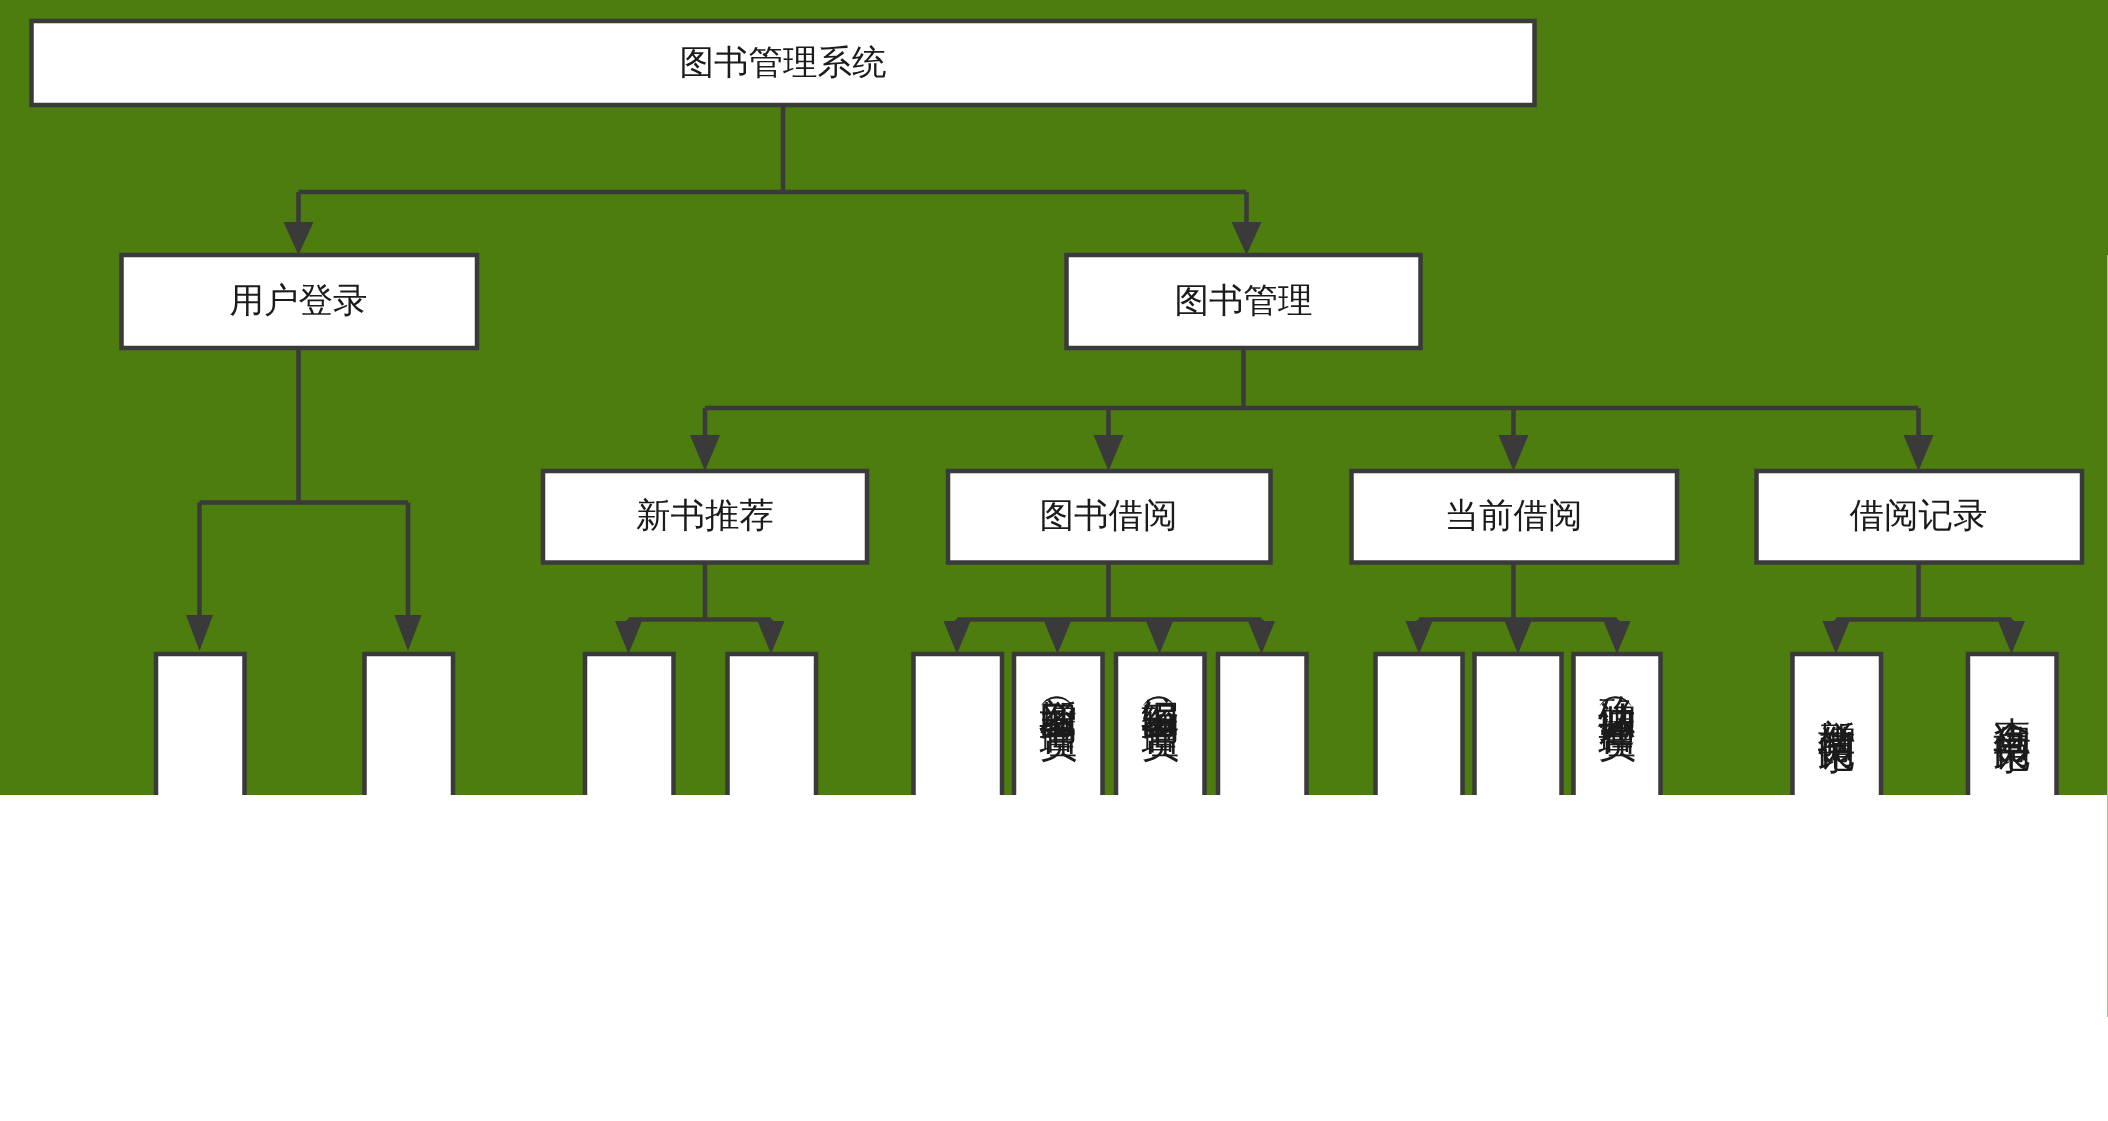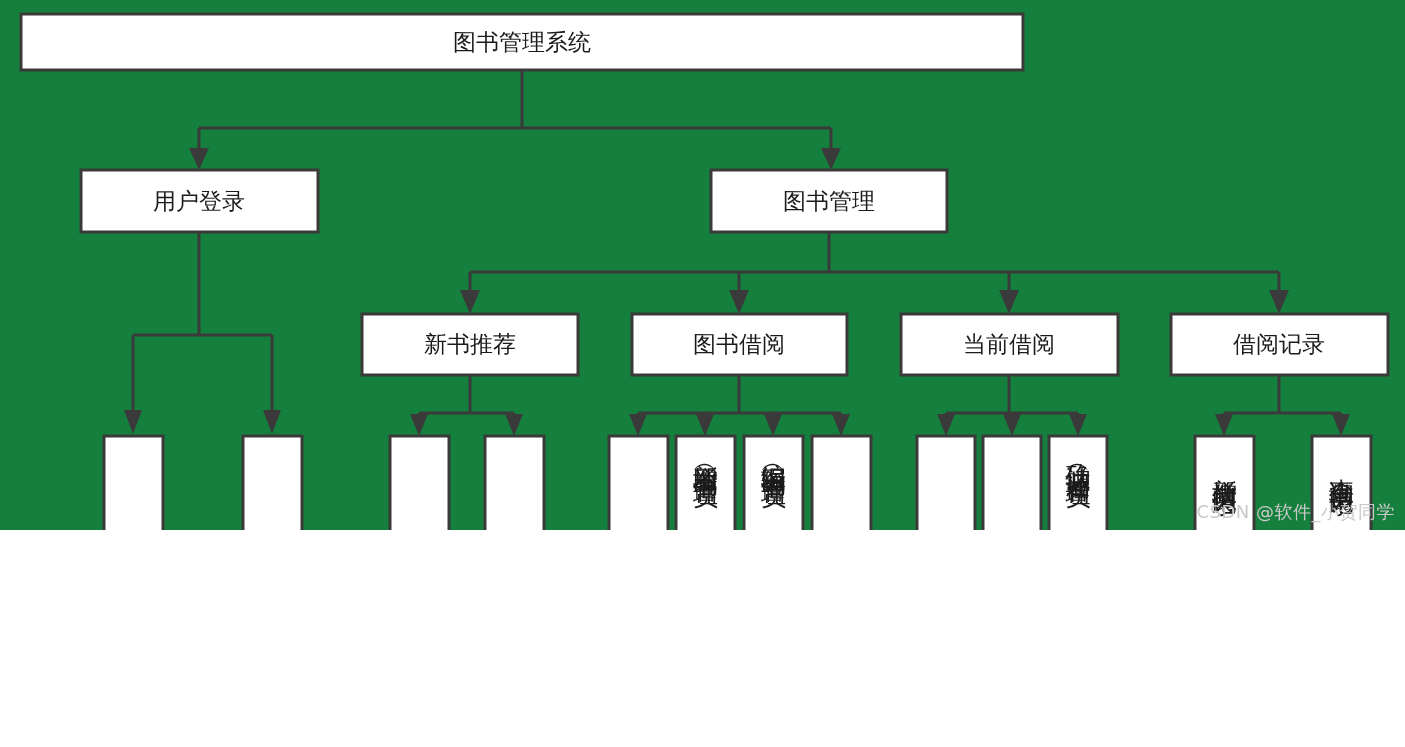--- a/index.html
+++ b/index.html
@@ -7,21 +7,21 @@
     padding: 0;
     background: #ffffff;
   }
   body {
     font-family: "DejaVu Sans", "Liberation Sans", sans-serif;
   }
   #stage {
     position: relative;
     width: 1405px;
     height: 530px;
-    background: #15803d;
+    background: #4d7c0f;
     overflow: hidden;
   }
   svg#diagram {
     position: absolute;
     left: 0;
     top: 0;
     width: 1405px;
     height: 747px;
   }
   .node-rect {
@@ -226,14 +226,13 @@
     <span class="leaf-label">确认归还（管理员）</span>
   </div>
 
   <div class="leaf-label-wrap" style="left:1195px; top:436px; width:59px; height:299px; padding-top:22px;">
     <span class="leaf-label">新增借阅记录</span>
   </div>
   <div class="leaf-label-wrap" style="left:1312px; top:436px; width:59px; height:299px; padding-top:22px;">
     <span class="leaf-label">查询借阅记录</span>
   </div>
 
-  <div class="watermark">CSDN @软件_小贺同学</div>
 </div>
 
 </body></html>

